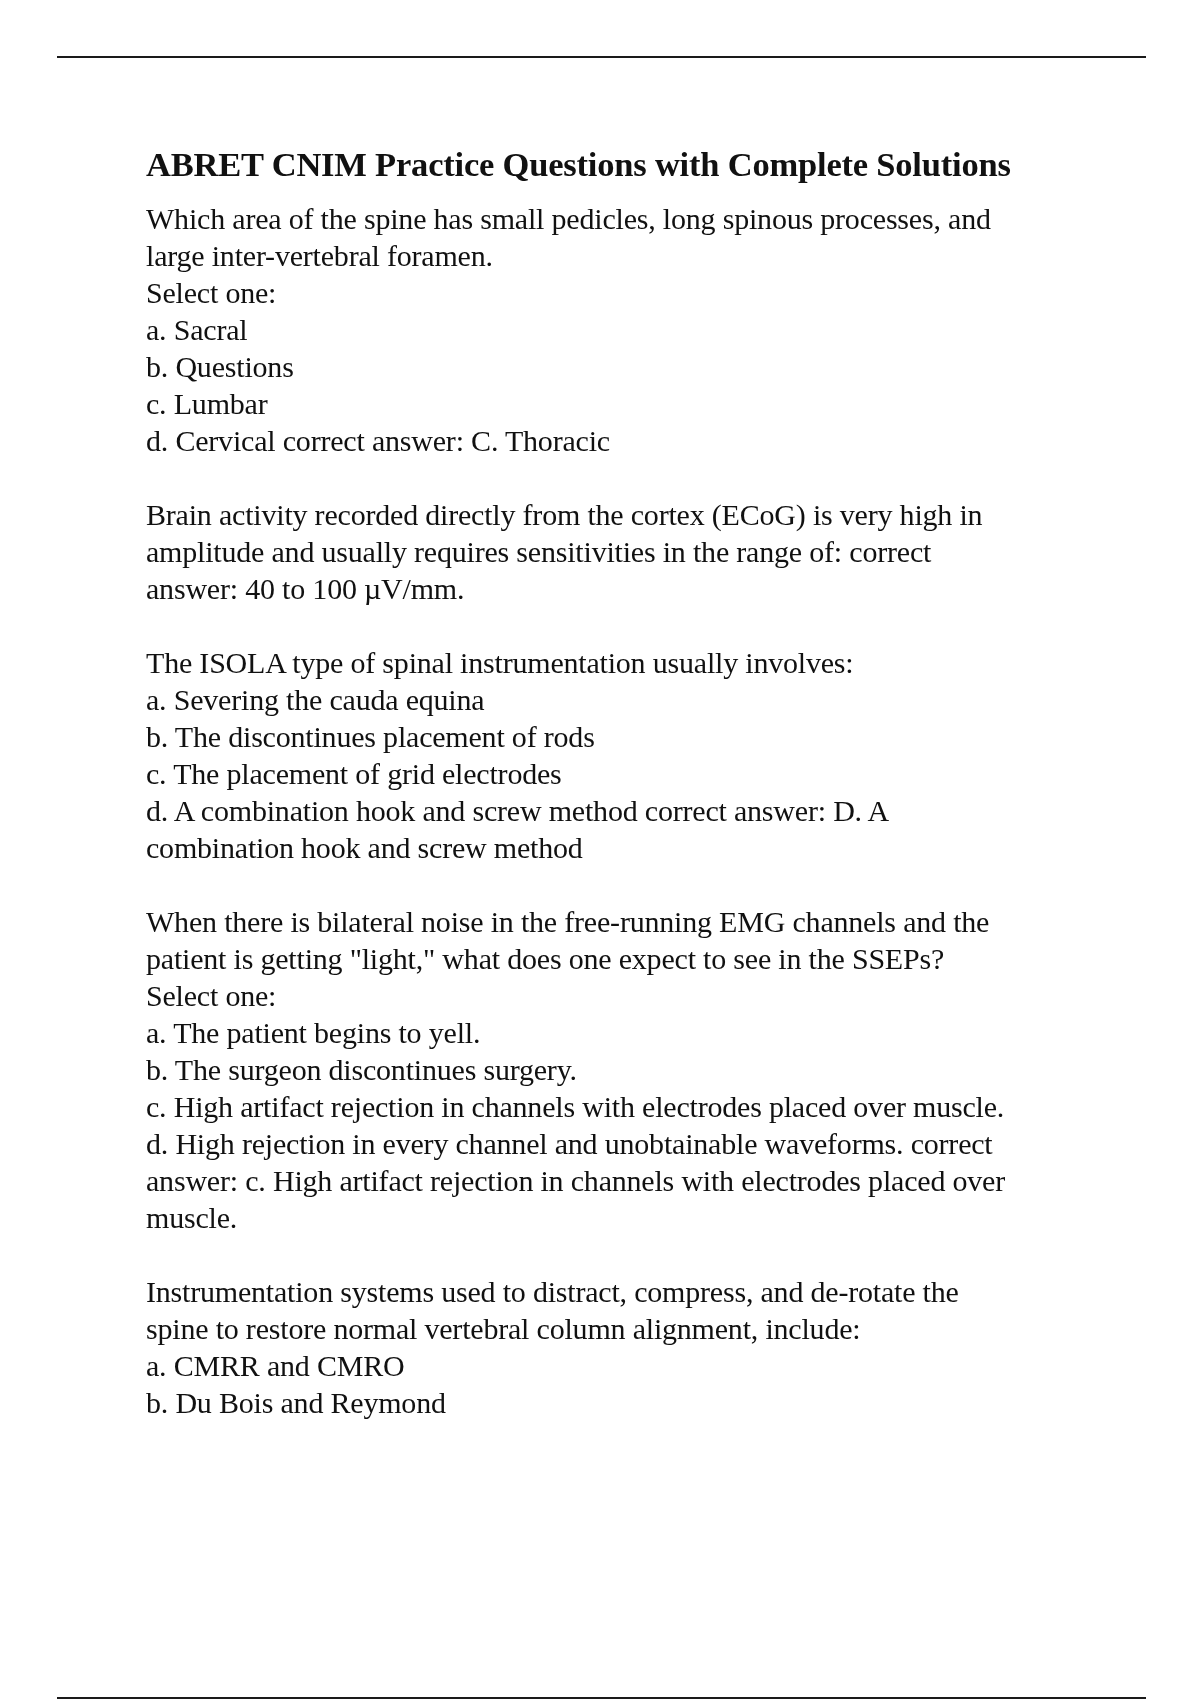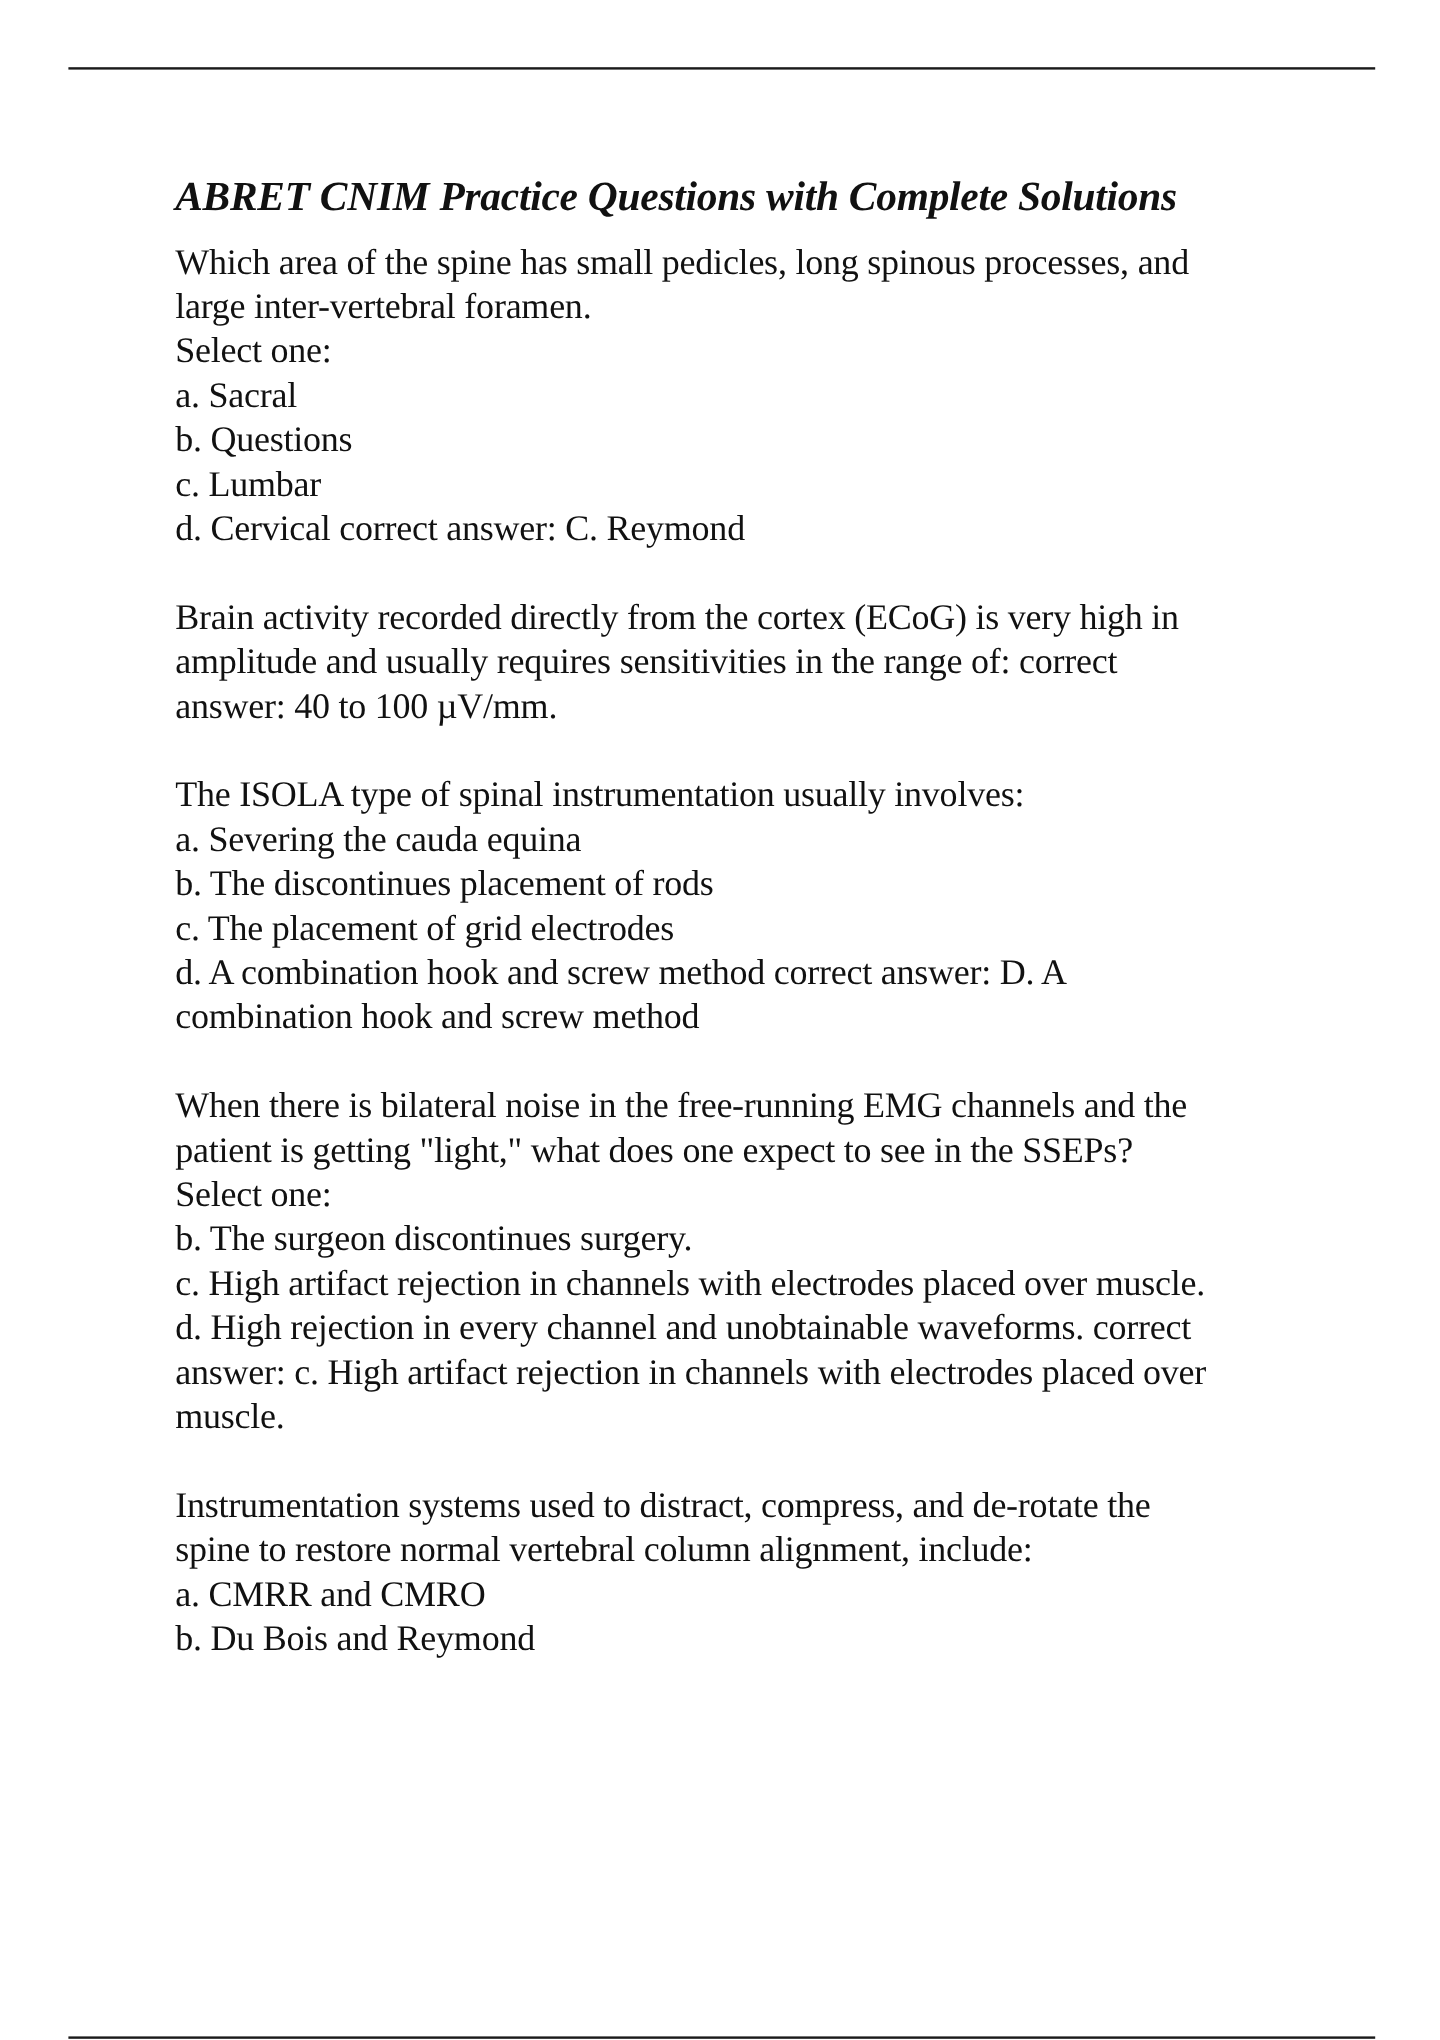--- a/index.html
+++ b/index.html
@@ -29,21 +29,20 @@
       left: 146px;
       top: 144px;
       width: 960px;
     }
     .doc-title {
       font-weight: bold;
       font-size: 34.5px;
       line-height: 40px;
       margin: 0 0 16px 0;
       letter-spacing: -0.2px;
-      font-style: italic;
     }
     .question {
       margin: 0 0 37px 0;
     }
     .line {
       font-size: 30px;
       line-height: 37px;
       white-space: pre-wrap;
       letter-spacing: -0.2px;
     }
@@ -56,21 +55,21 @@
 <div class="content">
   <h1 class="doc-title">ABRET CNIM Practice Questions with Complete Solutions</h1>
 
   <div class="question">
     <div class="line">Which area of the spine has small pedicles, long spinous processes, and</div>
     <div class="line">large inter-vertebral foramen.</div>
     <div class="line">Select one:</div>
     <div class="line">a. Sacral</div>
     <div class="line">b. Questions</div>
     <div class="line">c. Lumbar</div>
-    <div class="line">d. Cervical correct answer: C. Reymond</div>
+    <div class="line">d. Cervical correct answer: C. Thoracic</div>
   </div>
 
   <div class="question">
     <div class="line">Brain activity recorded directly from the cortex (ECoG) is very high in</div>
     <div class="line">amplitude and usually requires sensitivities in the range of: correct</div>
     <div class="line">answer: 40 to 100 µV/mm.</div>
   </div>
 
   <div class="question">
     <div class="line">The ISOLA type of spinal instrumentation usually involves:</div>
@@ -78,20 +77,21 @@
     <div class="line">b. The discontinues placement of rods</div>
     <div class="line">c. The placement of grid electrodes</div>
     <div class="line">d. A combination hook and screw method correct answer: D. A</div>
     <div class="line">combination hook and screw method</div>
   </div>
 
   <div class="question">
     <div class="line">When there is bilateral noise in the free-running EMG channels and the</div>
     <div class="line">patient is getting "light," what does one expect to see in the SSEPs?</div>
     <div class="line">Select one:</div>
+    <div class="line">a. The patient begins to yell.</div>
     <div class="line">b. The surgeon discontinues surgery.</div>
     <div class="line">c. High artifact rejection in channels with electrodes placed over muscle.</div>
     <div class="line">d. High rejection in every channel and unobtainable waveforms. correct</div>
     <div class="line">answer: c. High artifact rejection in channels with electrodes placed over</div>
     <div class="line">muscle.</div>
   </div>
 
   <div class="question">
     <div class="line">Instrumentation systems used to distract, compress, and de-rotate the</div>
     <div class="line">spine to restore normal vertebral column alignment, include:</div>

